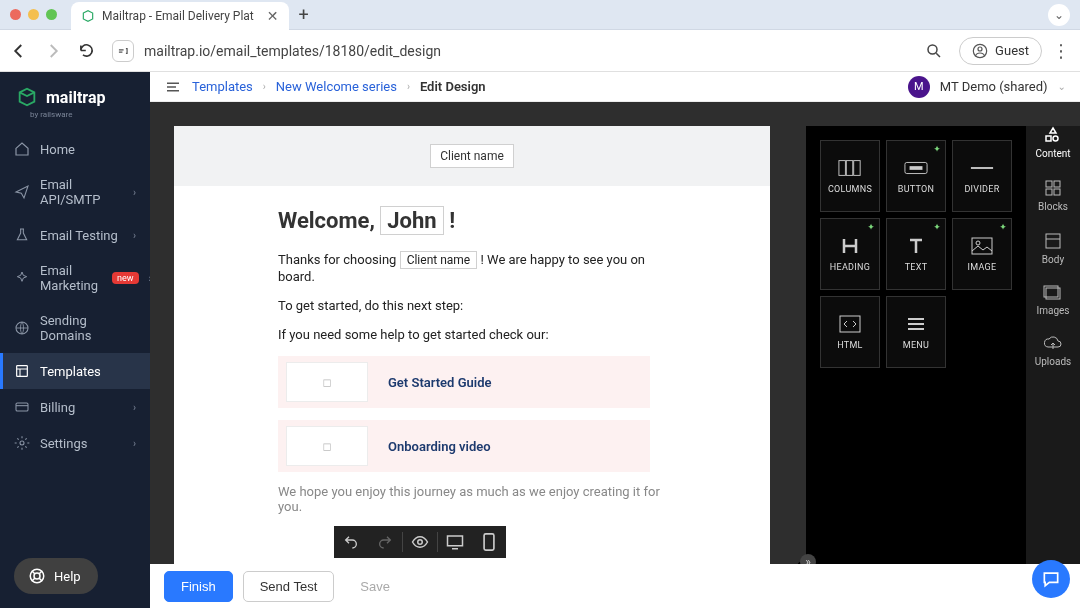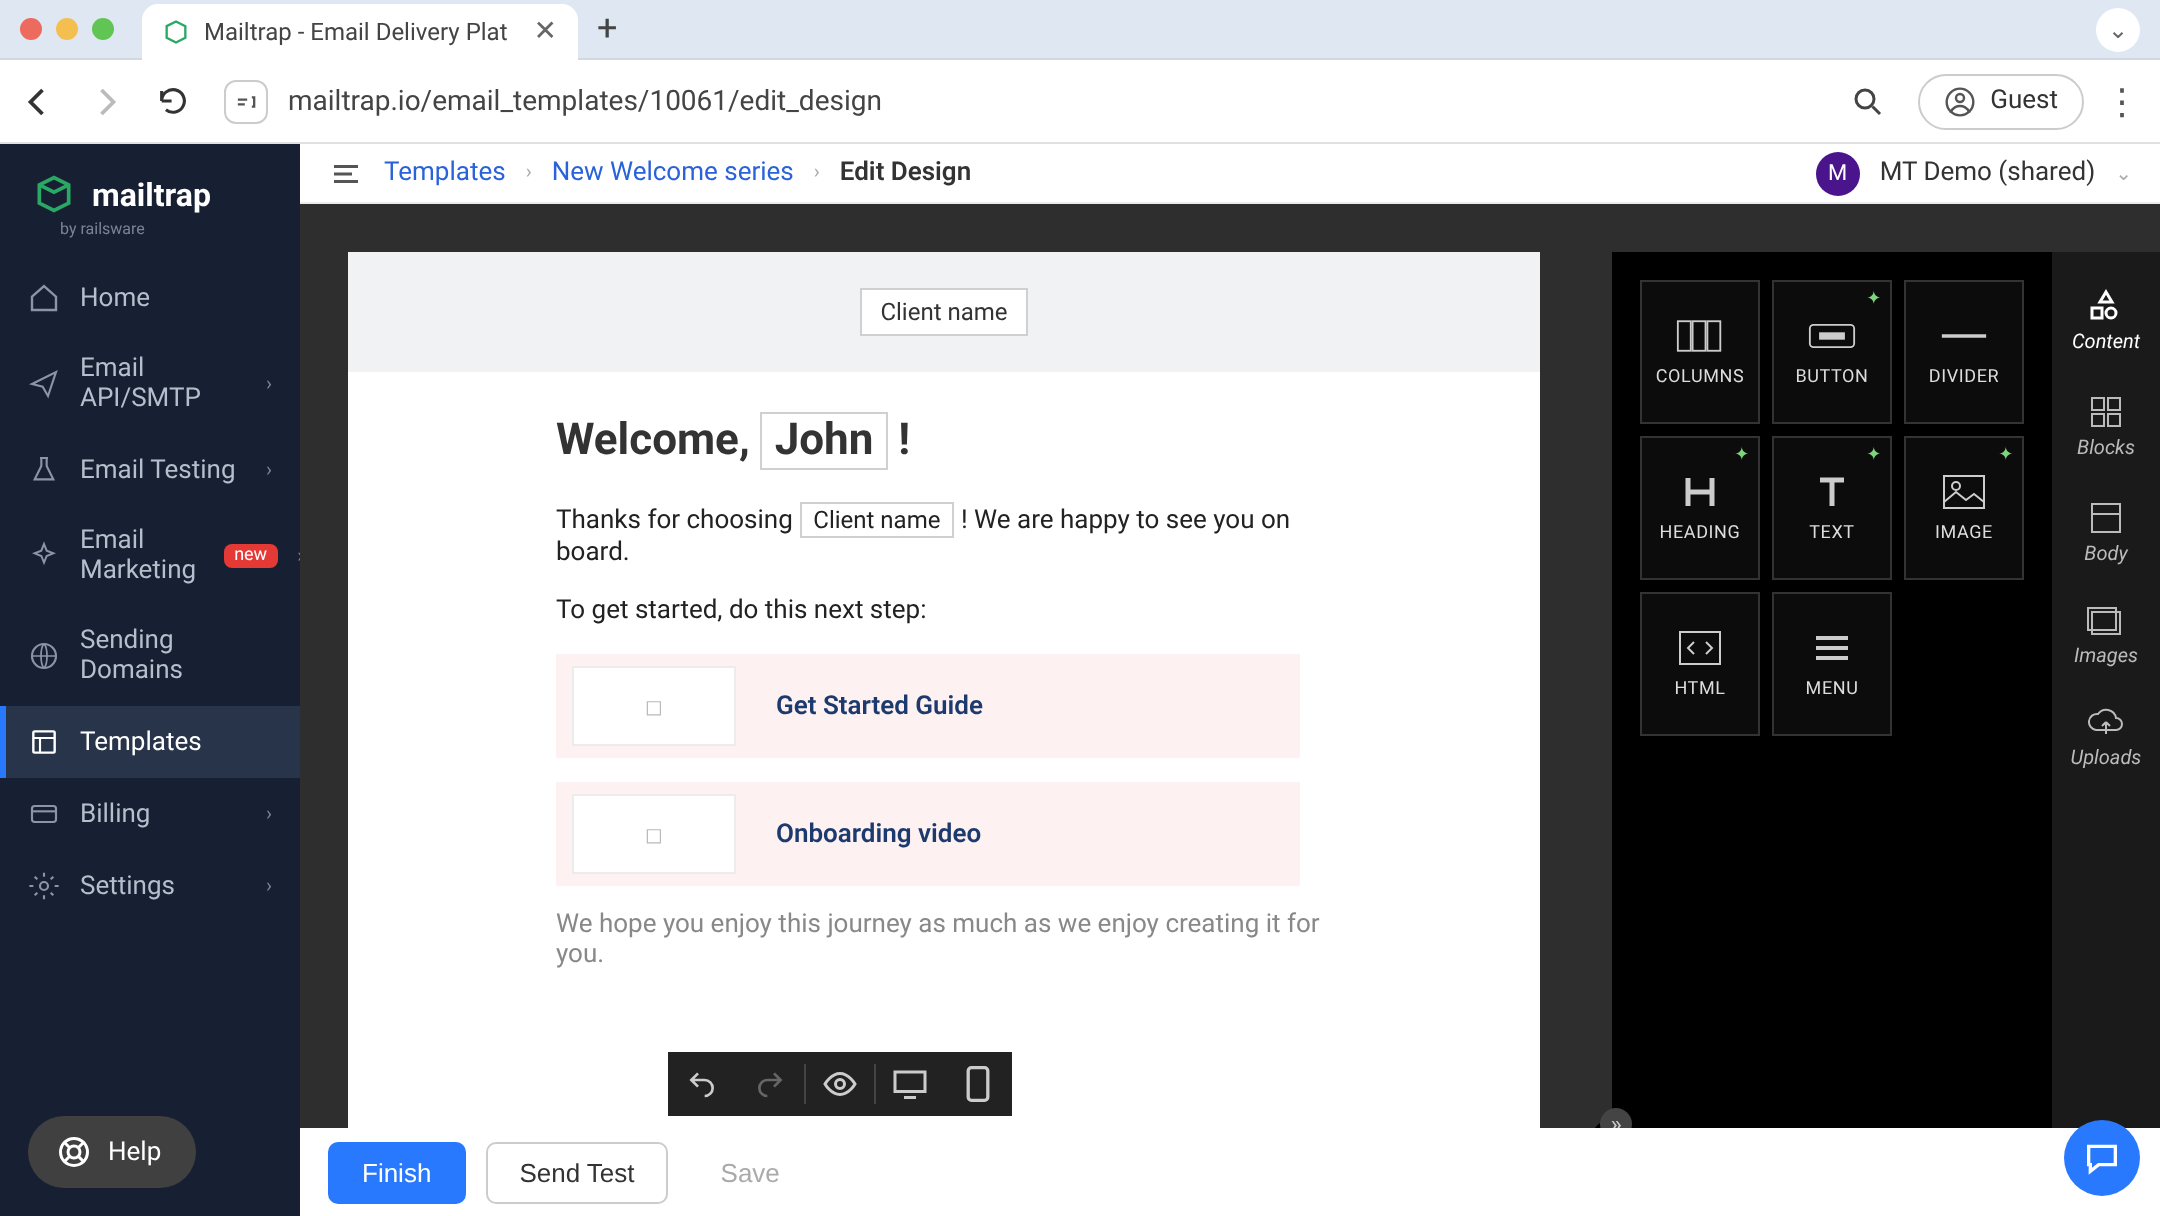--- a/index.html
+++ b/index.html
@@ -70,21 +70,21 @@
     .tool-sep { width: 1px; height: 20px; background: #444; }
 
     
     .rail-cards { background: #000; padding: 14px; display: grid; grid-template-columns: repeat(3, 60px); grid-auto-rows: 72px; gap: 6px; position: relative; }
     .rail-cards::before { content:''; position:absolute; bottom: 30px; left:-10px; width:18px; height:18px; background:#000; border-radius:9px; display:flex; align-items:center; justify-content:center; }
     .collapse-ic { position: absolute; bottom: 38px; left: -6px; width: 16px; height: 16px; display:flex; align-items:center; justify-content:center; color:#ccc; font-size:12px; background:#444; border-radius:8px; }
     .rail-card { border: 1px solid #333; background: #0c0c0c; display: flex; flex-direction: column; align-items: center; justify-content: center; gap: 6px; color: #ddd; font-size: 9px; letter-spacing: 0.3px; position: relative; }
     .rail-card .spark { position: absolute; top: 3px; right: 4px; font-size: 9px; color: #7bd67b; }
     .rail-ic { width: 24px; height: 20px; display: flex; align-items: center; justify-content: center; color: #ccc; }
 
-    .rail-tabs { width: 54px; background: #1a1a1a; display: flex; flex-direction: column; align-items: center; padding-top: 18px; gap: 20px; font-style: italic; }
+    .rail-tabs { width: 54px; background: #1a1a1a; display: flex; flex-direction: column; align-items: center; gap: 20px; }
     .rail-tab { display: flex; flex-direction: column; align-items: center; gap: 4px; color: #bbb; font-size: 10px; }
     .rail-tab.active { color: #fff; }
 
     .flex-spacer { flex: 1; }
 
     
     .footer-actions { height: 44px; display: flex; align-items: center; padding: 0 14px; gap: 10px; background: #fff; position: absolute; bottom: 0; left: 0; right: 0; }
     .btn { padding: 7px 16px; font-size: 13px; border-radius: 5px; border: 1px solid #ccc; background: #fff; color: #333; cursor: pointer; }
     .btn-primary { background: #2979ff; border-color: #2979ff; color: #fff; }
     .btn-ghost { border: none; color: #aaa; }
@@ -126,21 +126,21 @@
   <span class="nav-btn">
     <svg width="17" height="17" viewBox="0 0 24 24">
         <path d="M4 12a8 8 0 1 1 3 6.2M4 12V5m0 7h7" fill="none" stroke="#333" stroke-width="2.2"></path>
       </svg>
   </span>
   <div class="site-badge">
     <svg width="14" height="14" viewBox="0 0 24 24">
         <path d="M5 10h8M5 14h6M17 8h2v8h-2" stroke="#555" stroke-width="2" fill="none"></path>
       </svg>
   </div>
-  <div class="url-field">mailtrap.io/email_templates/10061/edit_design</div>
+  <div class="url-field">mailtrap.io/email_templates/18180/edit_design</div>
   <span class="search-ic">
     <svg width="18" height="18" viewBox="0 0 24 24">
         <circle cx="10" cy="10" r="6" fill="none" stroke="#444" stroke-width="2"></circle>
         <path d="M15 15l5 5" stroke="#444" stroke-width="2"></path>
       </svg>
   </span>
   <div class="guest-pill">
     <svg width="16" height="16" viewBox="0 0 24 24">
         <circle cx="12" cy="12" r="10" fill="none" stroke="#555" stroke-width="1.8"></circle>
         <circle cx="12" cy="9" r="3" fill="none" stroke="#555" stroke-width="1.8"></circle>
@@ -275,20 +275,21 @@
             <span>Welcome,</span>
             <span class="inline-tag">John</span>
             <span>!</span>
           </div>
           <div class="email-p">
             <span>Thanks for choosing</span>
             <span class="inline-tag" style="font-size:12px">Client name</span>
             <span>! We are happy to see you on board.</span>
           </div>
           <div class="email-p">To get started, do this next step:</div>
+          <div class="email-p">If you need some help to get started check our:</div>
           <div class="resource-card">
             <div class="resource-thumb">◻</div>
             <div class="resource-title">Get Started Guide</div>
           </div>
           <div class="resource-card">
             <div class="resource-thumb">◻</div>
             <div class="resource-title">Onboarding video</div>
           </div>
           <div class="email-note">We hope you enjoy this journey as much as we enjoy creating it for you.</div>
         </div>

